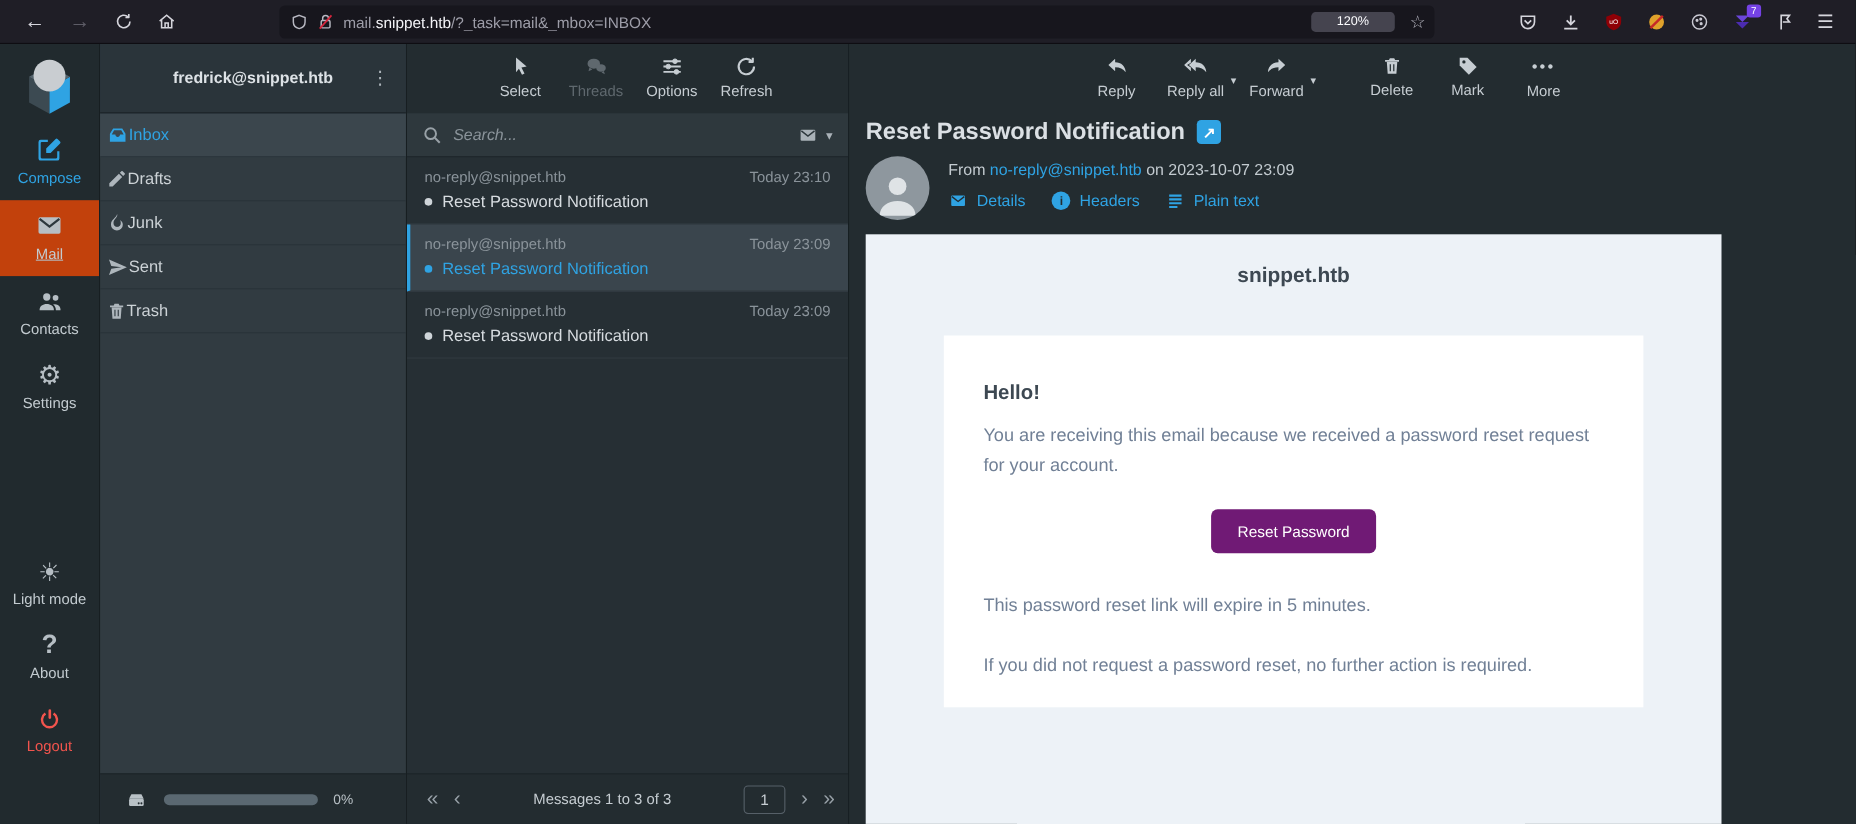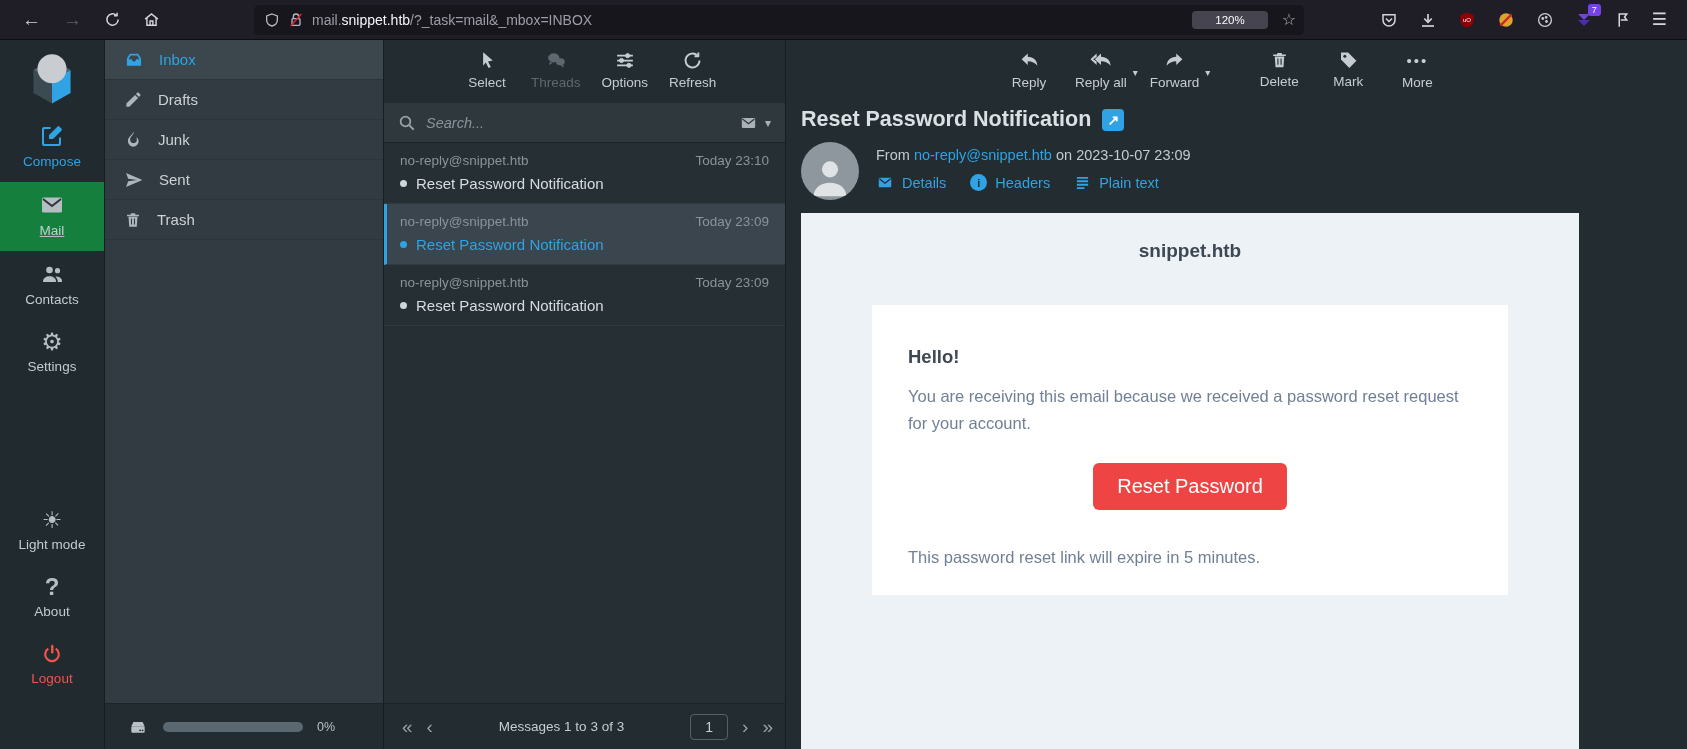--- a/index.html
+++ b/index.html
@@ -25,43 +25,43 @@
   .extarea { margin-left:auto; display:flex; align-items:center; gap:19px; padding-right:8px; }
   .extico { position:relative; width:20px; height:20px; display:flex; align-items:center; justify-content:center; }
   .badge7 { position:absolute; top:-6px; right:-7px; background:#7542e5; color:#fff; font-size:9px;
             padding:1px 4px; border-radius:3px; }
   .hamb { color:#d5d5dc; font-size:17px; }
 
   
   .app { display:flex; height:709px; }
 
   
-  .menucol { width:104px; background:#212a2e; display:flex; flex-direction:column; align-items:center; }
+  .menucol { width:90px; background:#212a2e; display:flex; flex-direction:column; align-items:center; }
   .logo { padding:9px 0 6px; }
   .mitem { width:100%; padding:11px 0 13px; display:flex; flex-direction:column; align-items:center;
            gap:6px; color:#b6bec4; cursor:pointer; }
   .mitem .mlbl { font-size:13.5px; color:#c3cbd0; }
   .mitem.blue, .mitem.blue .mlbl { color:#2fa3e3; }
-  .mitem.active { background:#15803d;text-decoration:underline; }
+  .mitem.active { background:#c2410c;text-decoration:underline; }
   .mitem.red, .mitem.red .mlbl { color:#f2544d; }
   .mspacer { flex:1; }
   .mbottom { padding-bottom:50px; width:100%; display:flex; flex-direction:column; align-items:center; }
   .qmark { font-size:24px; font-weight:bold; color:#b6bec4; line-height:22px; }
   .sunchar { font-size:23px; line-height:22px; }
 
   
   .folderscol { width:280px; display:flex; flex-direction:column; background:#313b41;
                 border-left:1px solid #171e21; border-right:1px solid #171e21; }
   .fheader { height:63px; background:#2a343a; border-bottom:1px solid #1c2428; position:relative;
              display:flex; align-items:center; justify-content:center; }
   .account { font-size:14.5px; font-weight:bold; color:#dde2e6; }
   .kebab { position:absolute; right:14px; top:50%; transform:translateY(-50%);
            color:#adb5bb; font-size:17px; letter-spacing:1px; cursor:pointer; }
   .folders { flex:1; }
-  .frow { height:40px; display:flex; align-items:center; gap:15px; padding:0 19px;
+  .frow { height:40px; display:flex; align-items:center; padding:0 6px;
           color:#ccd2d6; font-size:15px; border-bottom:1px solid #2a343a; cursor:pointer; }
   .frow svg { color:#aeb6bc; flex:none; }
   .frow.active { background:#3b464d; color:#2fa3e3; }
   .frow.active svg { color:#2fa3e3; }
   .ffooter { height:46px; background:#232c30; border-top:1px solid #1c2428;
              display:flex; align-items:center; gap:14px; padding:0 18px 0 22px; }
   .quotabar { width:140px; height:10px; border-radius:5px; background:#5a6871; }
   .quotapct { font-size:12.5px; color:#b9c1c6; }
 
   
@@ -119,22 +119,22 @@
   .emailpanel { margin:13px 0 0 15px; width:778px; background:#edf2f7; flex:1; overflow:hidden;
                 padding-top:27px; }
   .brand { text-align:center; font-size:19px; font-weight:bold; color:#3d4852; }
   .card { background:#fff; margin:43px 71px 0; padding:38px 36px 24px;
           color:#718096; font-size:16.5px; line-height:27px; }
   .greet { font-size:18.5px; font-weight:bold; color:#3d4852; margin-bottom:13px; }
   .para { margin-bottom:15px; }
   .codewrap { margin-top:26px; }
   .hl { display:inline-block; border:3px solid #e31b23; padding:0 2px; margin-left:1px; line-height:22px; }
   .btnrow { text-align:center; margin:26px 0 34px; }
-  .resetbtn { background:#ef4444; color:#fff; border:none; border-radius:6px; padding:12px 24px;
-              font-size:20px; font-family:"Liberation Sans",sans-serif; cursor:pointer; }
+  .resetbtn { background:#701a75; color:#fff; border:none; border-radius:6px; padding:12px 24px;
+              font-size:14px; font-family:"Liberation Sans",sans-serif; cursor:pointer; }
   .tailp { margin-top:28px; }
   svg { display:block; }
 </style>
 </head>
 <body>
 
 <div class="screen">
 
   <header class="browser">
     <div class="navbtns">
@@ -276,20 +276,24 @@
           <svg width="22" height="22" viewBox="0 0 24 24" fill="currentColor">
             <rect x="11" y="2" width="2.6" height="9.5" rx="1.3"></rect>
             <path d="M7.2 5.2A8.6 8.6 0 1 0 16.8 5.2l-1.5 2a6.2 6.2 0 1 1-6.6 0z"></path>
           </svg>
           <span class="mlbl">Logout</span>
         </div>
       </div>
     </nav>
 
     <section class="folderscol">
+      <div class="fheader">
+        <span class="account">fredrick@snippet.htb</span>
+        <span class="kebab">⋮</span>
+      </div>
       <div class="folders">
         <div class="frow active">
           <svg width="20" height="20" viewBox="0 0 24 24" fill="currentColor">
             <path d="M3.5 10.2 7 4.5h10l3.5 5.7V19h-17zM5.5 11h4c0 1.6 1.1 2.8 2.5 2.8s2.5-1.2 2.5-2.8h4l-2.6-4.5H8.1z" fill-rule="evenodd"></path>
           </svg>
           <span>Inbox</span>
         </div>
         <div class="frow">
           <svg width="19" height="19" viewBox="0 0 24 24" fill="currentColor">
             <path d="M3 17.2V21h3.8L17.8 10 14 6.2zM20.7 7.1c.4-.4.4-1 0-1.4l-2.4-2.4c-.4-.4-1-.4-1.4 0l-1.8 1.8 3.8 3.8z"></path>
@@ -506,18 +510,19 @@
 
       <div class="emailpanel">
         <div class="brand">snippet.htb</div>
         <div class="card">
           <div class="greet">Hello!</div>
           <p class="para">You are receiving this email because we received a password reset request for your account.</p>
           <div class="btnrow">
             <button class="resetbtn">Reset Password</button>
           </div>
           <p class="tailp">This password reset link will expire in 5 minutes.</p>
+          <p class="tailp">If you did not request a password reset, no further action is required.</p>
         </div>
       </div>
     </section>
 
   </div>
 </div>
 
 </body></html>

